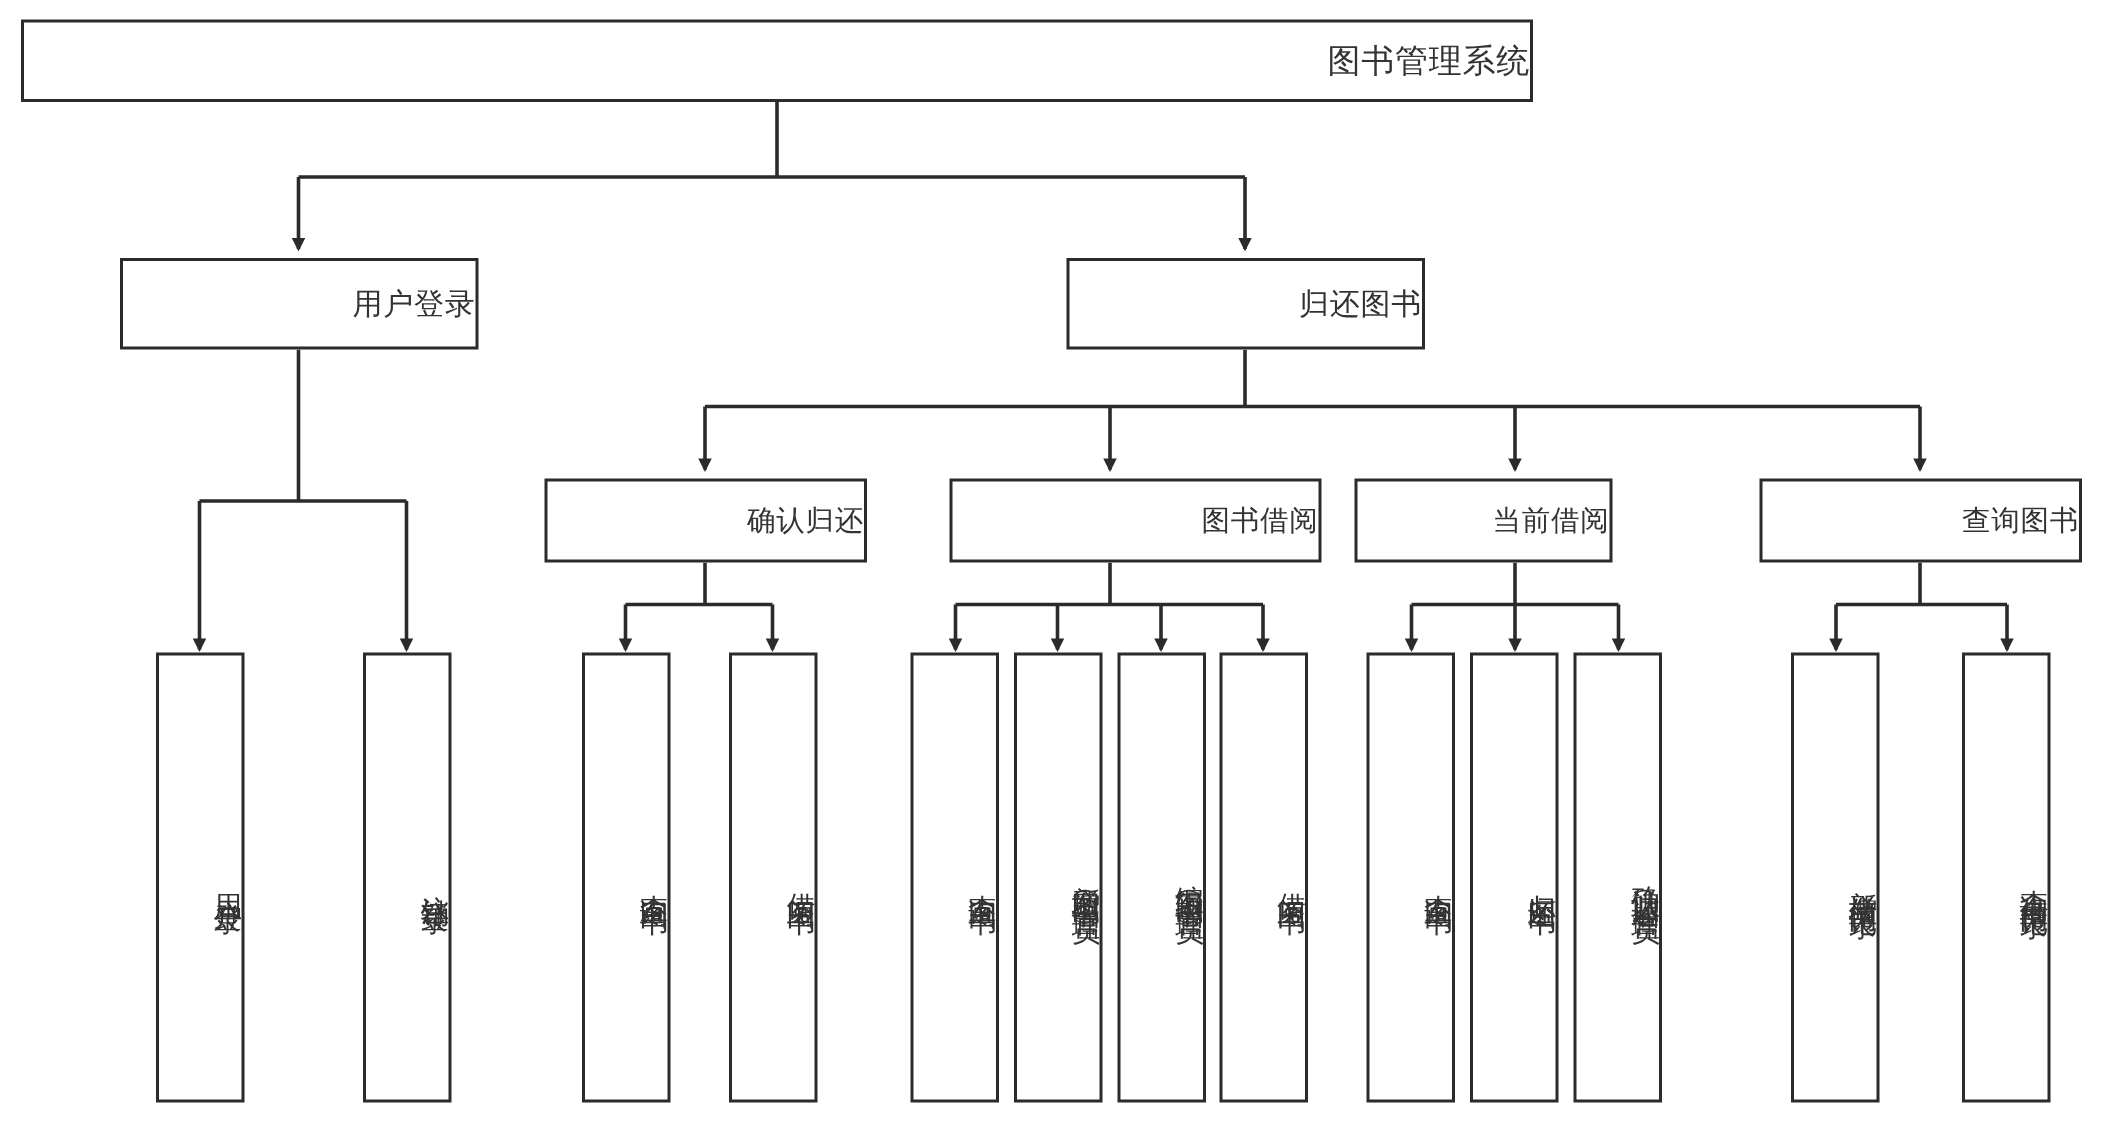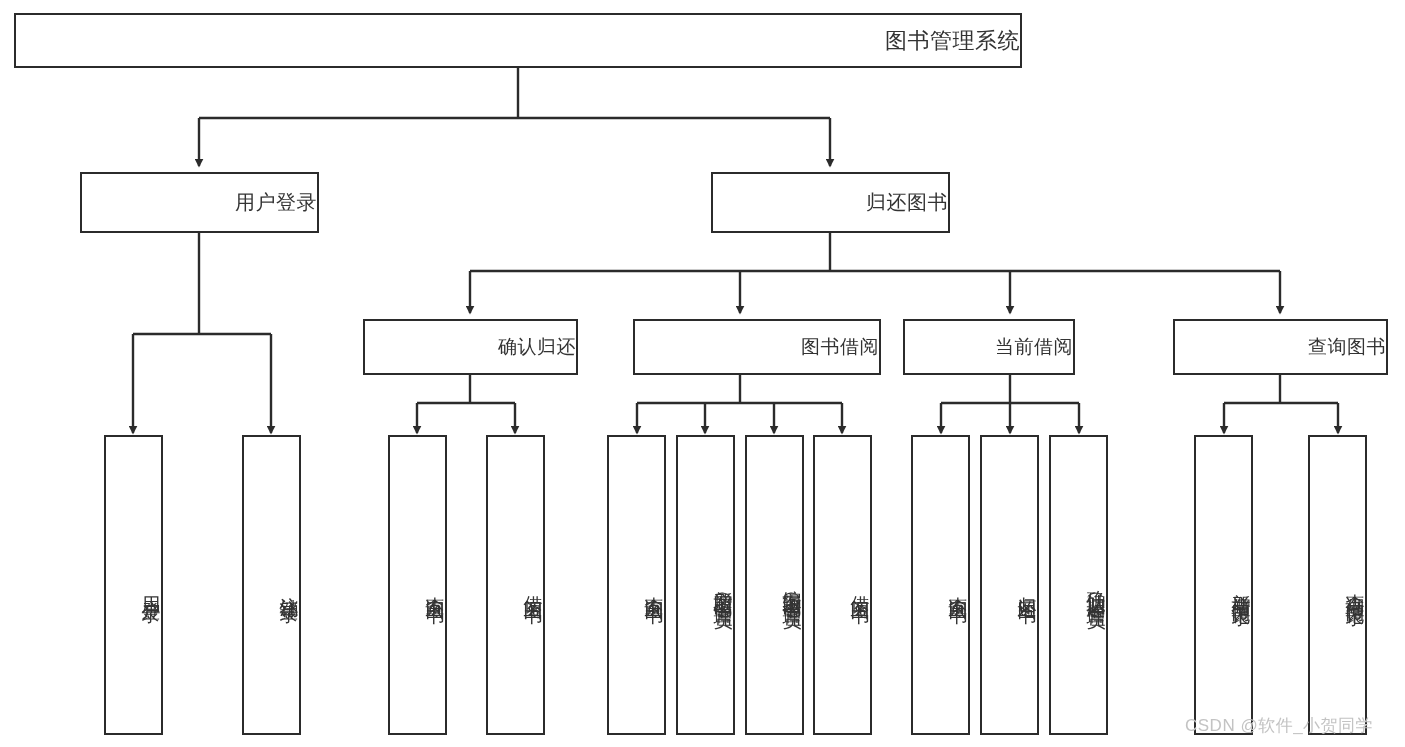--- a/index.html
+++ b/index.html
@@ -190,15 +190,14 @@
     <span class="leaf-label">确认归还（管理员）</span>
   </div>
 
   <div class="node node-leaf" style="left:1194px; top:435px; width:59px; height:300px;">
     <span class="leaf-label">新增借阅记录</span>
   </div>
   <div class="node node-leaf" style="left:1308px; top:435px; width:59px; height:300px;">
     <span class="leaf-label">查询借阅记录</span>
   </div>
 
-  <div id="watermark">CSDN @软件_小贺同学</div>
 
 </div>
 
 </body></html>

